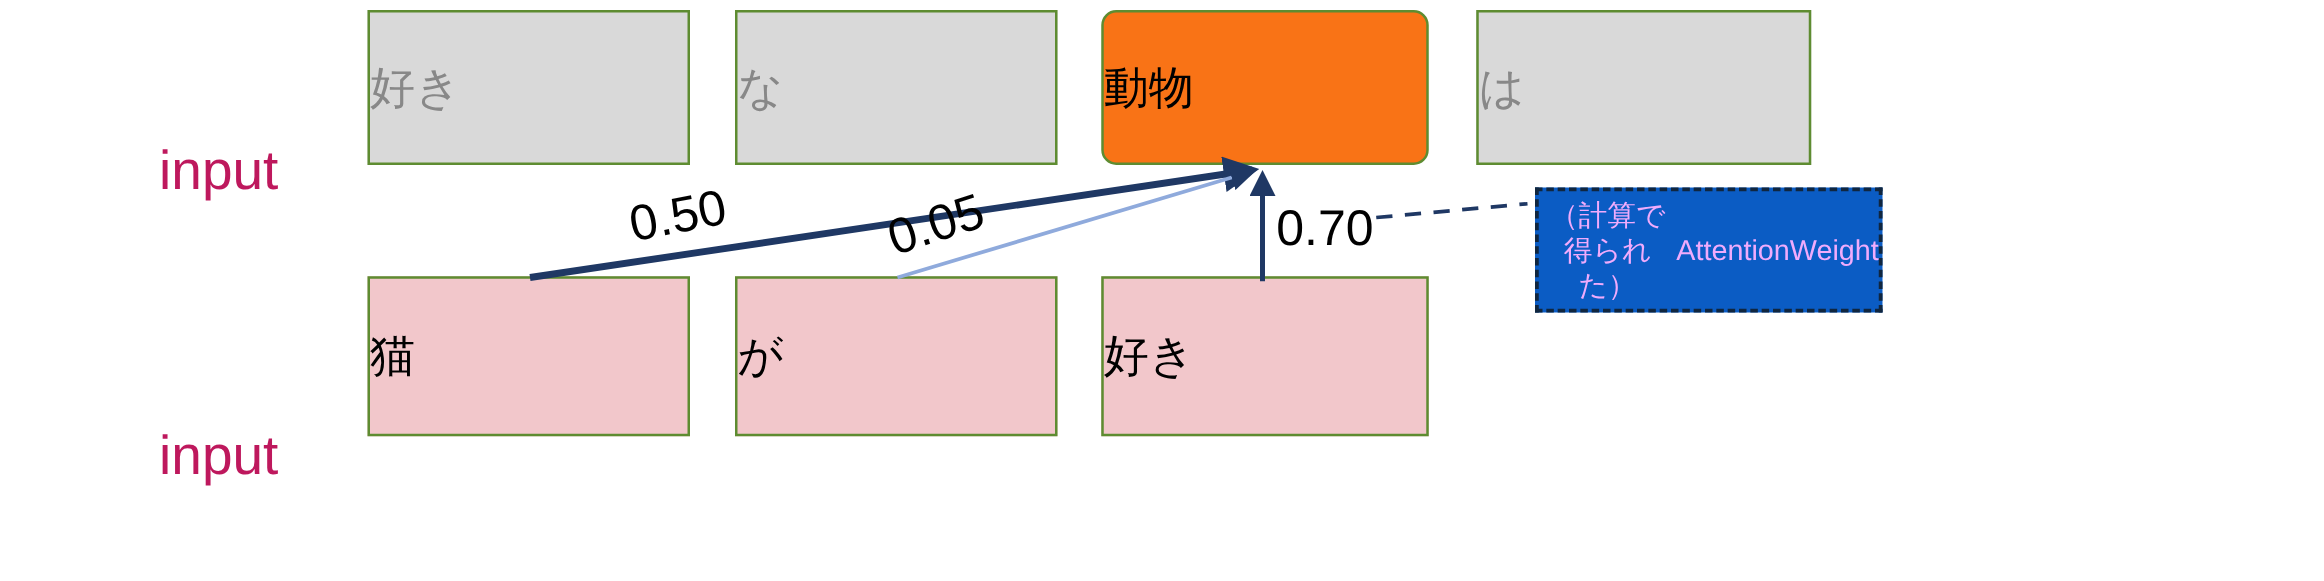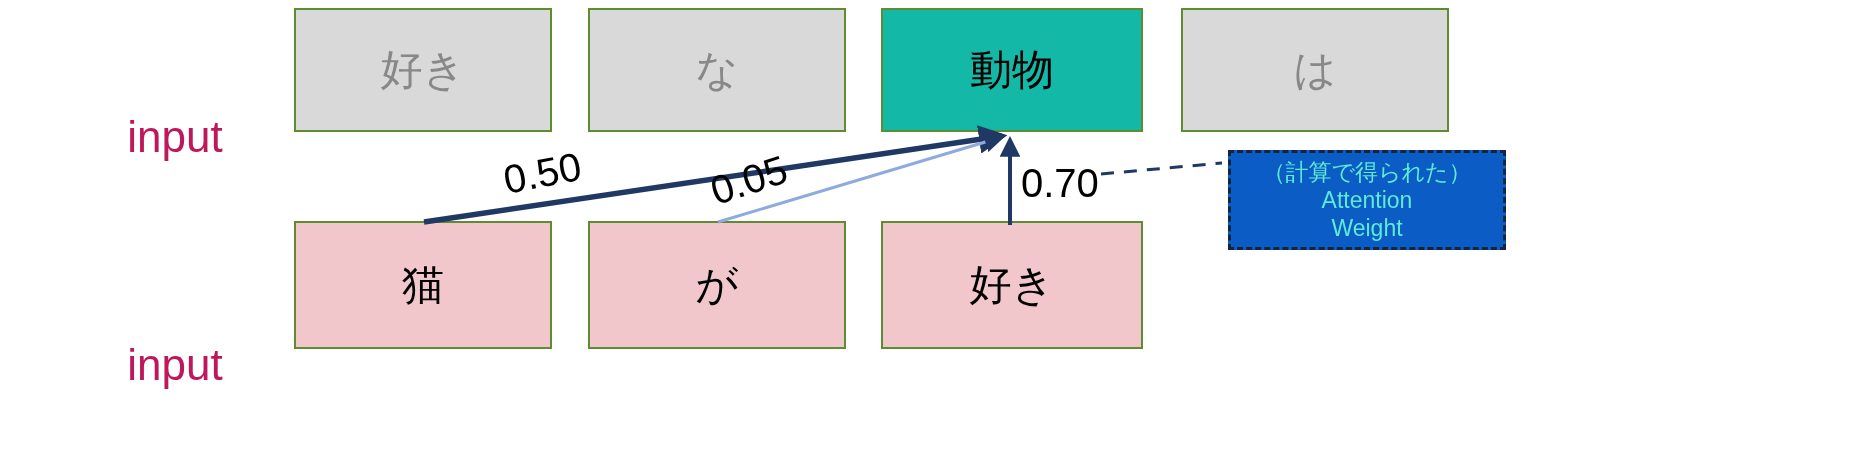--- a/index.html
+++ b/index.html
@@ -32,29 +32,28 @@
   #label-memory { left: 55px; top: 246px; width: 240px; }
   .row-label .ln { display: block; }
 
   
   .token-box {
     position: absolute;
     box-sizing: border-box;
     border: 2px solid #5e8c31;
     display: flex;
     align-items: center;
-    justify-content: center;
-    font-size: 42px;
+    font-size: 36px;
     line-height: 1;
   }
   .token-box.query   { height: 124px; top: 8px; }
   .token-box.memory  { height: 128px; top: 221px; }
 
   .tone-grey  { background: #d9d9d9; color: #888888; }
-  .tone-green { background: #14b8a6; color: #000000; }
+  .tone-green { background: #f97316; color: #000000; border-radius: 12px; }
   .tone-pink  { background: #f2c7cb; color: #000000; }
 
   
   .col0 { left: 294px;  width: 258px; }
   .col1 { left: 588px;  width: 258px; }
   .col2 { left: 881px;  width: 262px; }
   .col3 { left: 1181px; width: 268px; }
 
   
   #arrow-layer {
@@ -81,23 +80,23 @@
   
   #callout {
     position: absolute;
     left: 1228px;
     top: 150px;
     width: 278px;
     height: 100px;
     box-sizing: border-box;
     background: #0b5cc4;
     border: 3px dashed #10263f;
-    color: #5eead4;
+    color: #f0abfc;
     display: flex;
-    flex-direction: column;
+    flex-direction: row;
     align-items: center;
     justify-content: center;
     font-size: 23px;
     line-height: 1.22;
     text-align: center;
   }
   #callout .cl { display: block; }
 </style>
 </head>
 <body>

